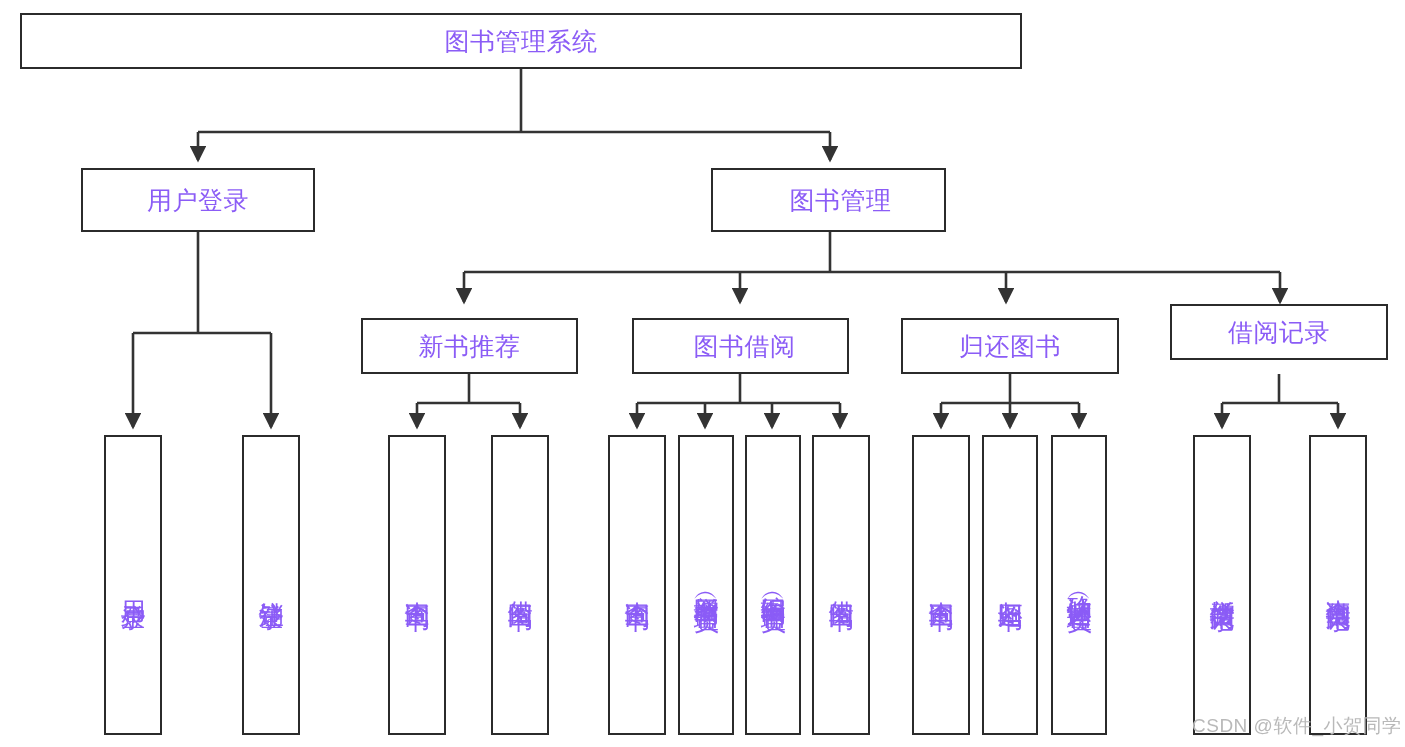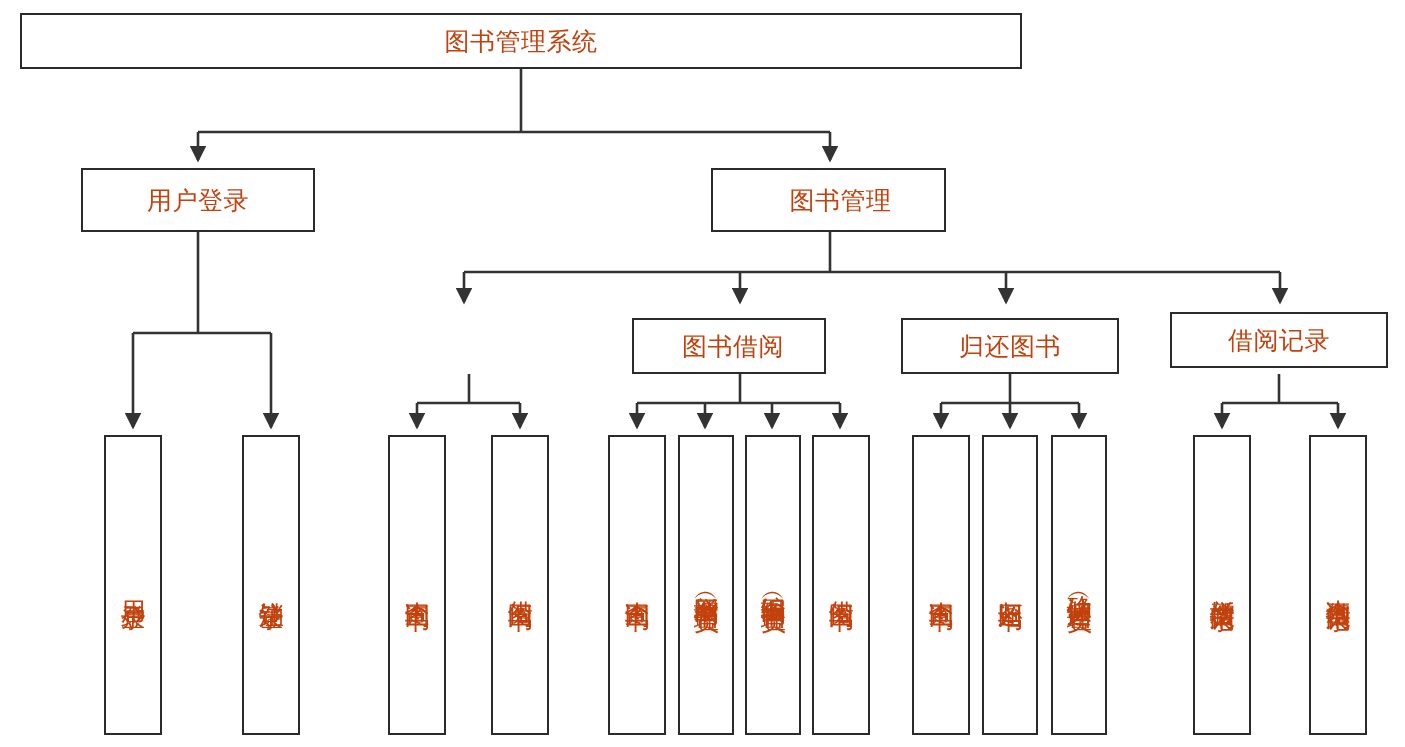--- a/index.html
+++ b/index.html
@@ -26,21 +26,21 @@
     pointer-events: none;
   }
   .node {
     position: absolute;
     box-sizing: border-box;
     border: 2.5px solid #2b2b2b;
     background: #ffffff;
     display: flex;
     align-items: center;
     justify-content: center;
-    color: #c2410c;
+    color: #8b5cf6;
   }
   .node .label {
     display: block;
     text-align: center;
     line-height: 1.05;
     white-space: nowrap;
   }
   
   .node.h .label {
     font-size: 25px;
@@ -130,27 +130,30 @@
     <span class="label">图书管理系统</span>
   </div>
 
   <div class="node h" style="left:81px; top:168px; width:234px; height:64px;">
     <span class="label">用户登录</span>
   </div>
   <div class="node h" style="left:711px; top:168px; width:235px; height:64px;padding-left:24px;">
     <span class="label">图书管理</span>
   </div>
 
-  <div class="node h" style="left:632px; top:318px; width:194px; height:56px;padding-left:8px;">
+  <div class="node h" style="left:361px; top:318px; width:217px; height:56px;">
+    <span class="label">新书推荐</span>
+  </div>
+  <div class="node h" style="left:632px; top:318px; width:217px; height:56px;padding-left:8px;">
     <span class="label">图书借阅</span>
   </div>
   <div class="node h" style="left:901px; top:318px; width:218px; height:56px;">
     <span class="label">归还图书</span>
   </div>
-  <div class="node h" style="left:1170px; top:312px; width:218px; height:56px;">
+  <div class="node h" style="left:1170px; top:304px; width:218px; height:56px;">
     <span class="label">借阅记录</span>
   </div>
 
   <div class="node v" style="left:104px; top:435px; width:58px; height:300px;">
     <span class="label">用户登录</span>
   </div>
   <div class="node v" style="left:242px; top:435px; width:58px; height:300px;">
     <span class="label">注销登录</span>
   </div>
 
@@ -184,14 +187,15 @@
     <span class="label">确认归还（管理员）</span>
   </div>
 
   <div class="node v" style="left:1193px; top:435px; width:58px; height:300px;">
     <span class="label">新增借阅记录</span>
   </div>
   <div class="node v" style="left:1309px; top:435px; width:58px; height:300px;">
     <span class="label">查询借阅记录</span>
   </div>
 
+  <div class="watermark" style="left:1192px; top:713px;">CSDN @软件_小贺同学</div>
 
 </div>
 
 </body></html>

